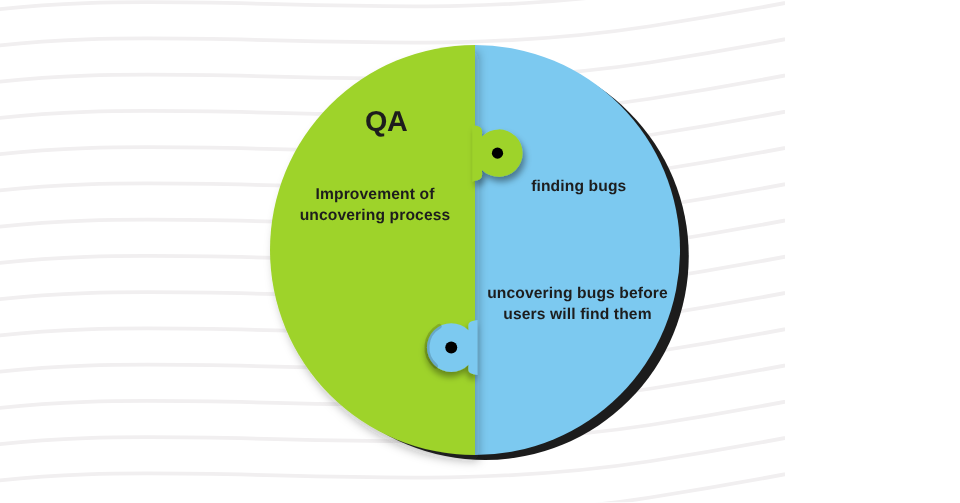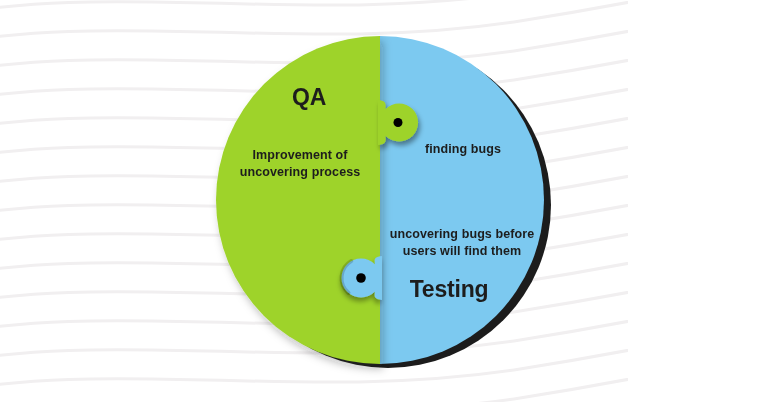--- a/index.html
+++ b/index.html
@@ -81,14 +81,13 @@
 
   <div class="label small" style="left:300px;top:164px;">Improvement of
 uncovering process</div>
 
 
   <div class="label small" style="left:463px;top:149px;">finding bugs</div>
 
   <div class="label small" style="left:462px;top:224px;margin-top:19px;">uncovering bugs before
 users will find them</div>
 
-  <div class="label big" style="left:449px;top:289px;">Testing</div>
 </div>
 
 </body></html>

